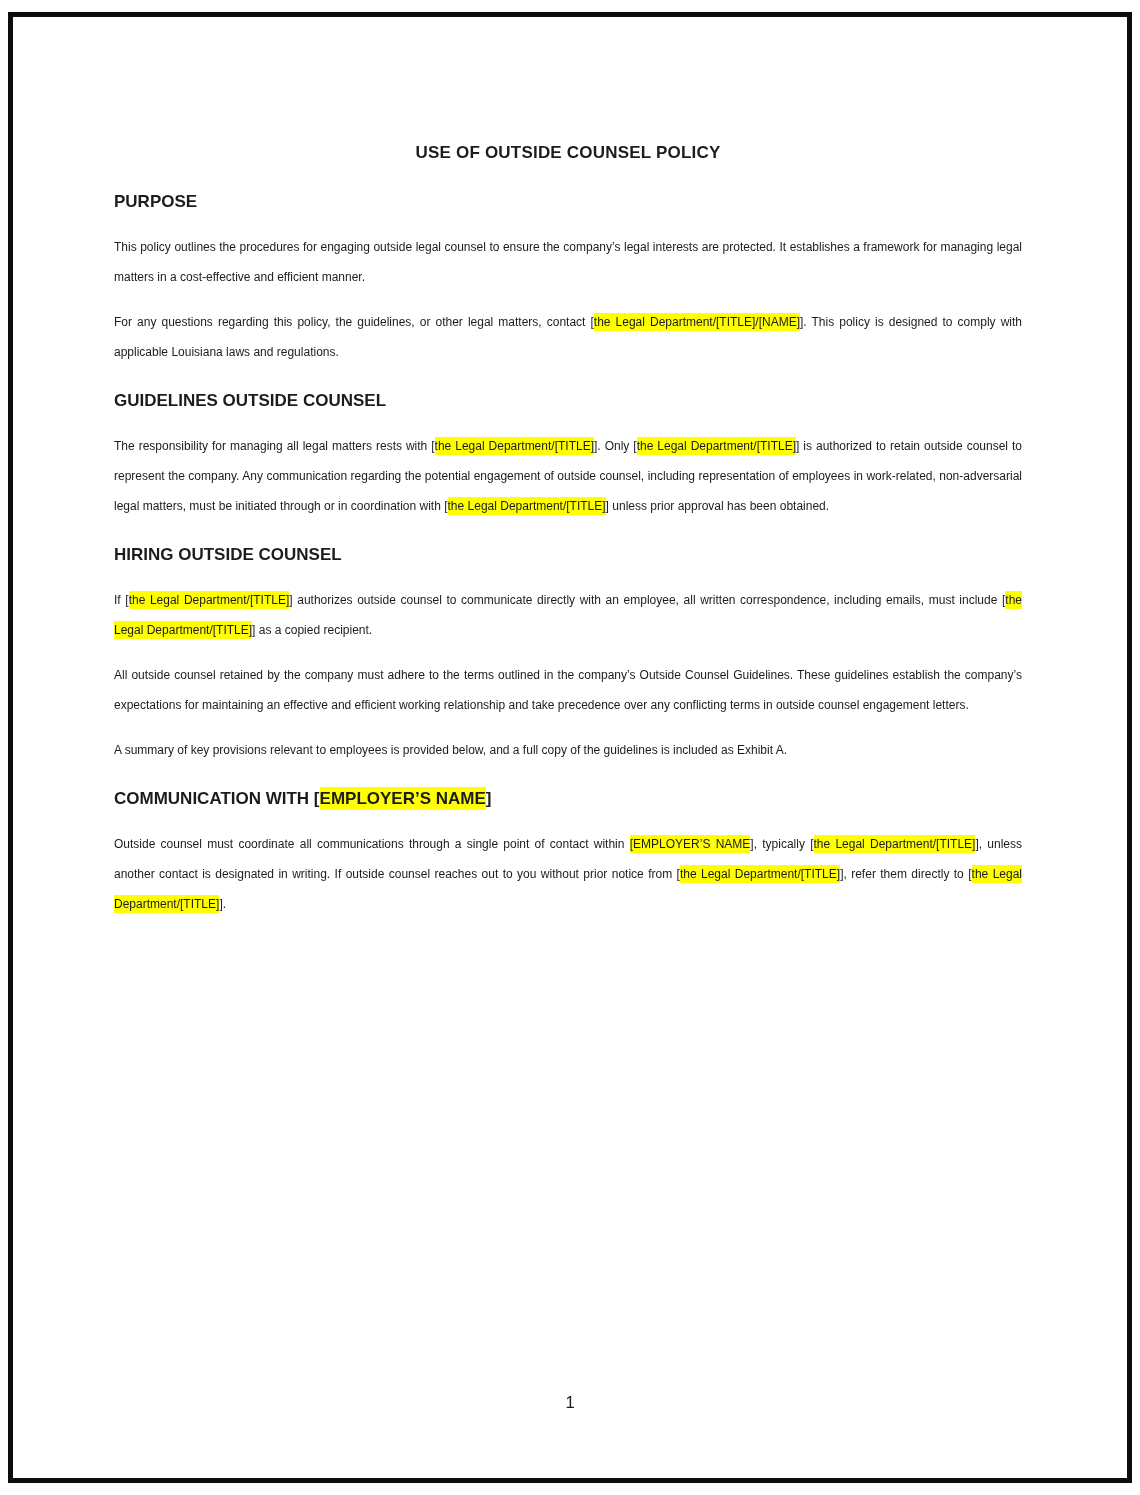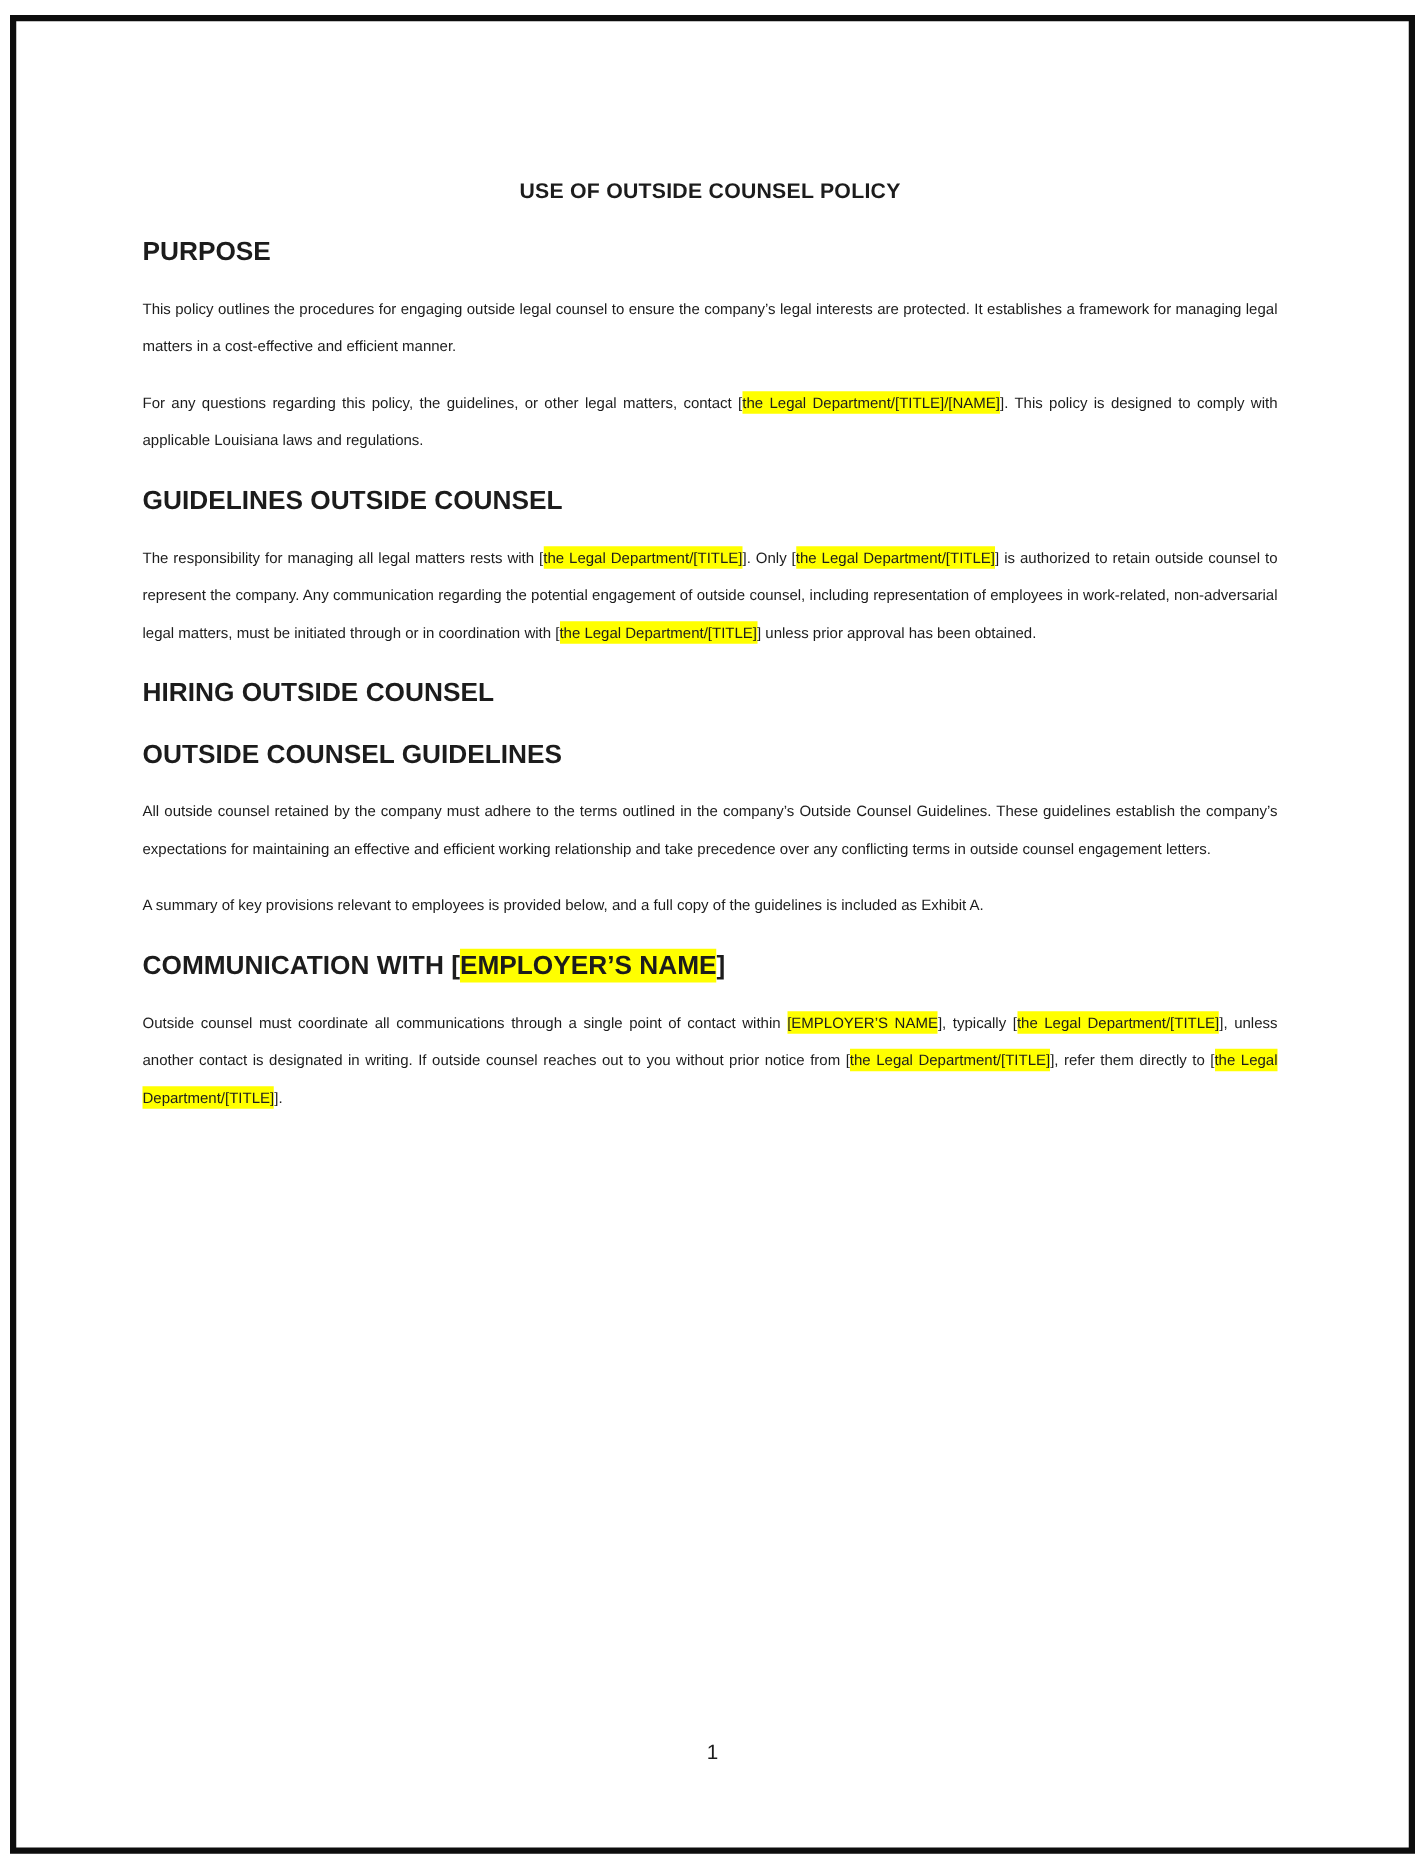--- a/index.html
+++ b/index.html
@@ -33,21 +33,21 @@
   }
   h1.doc-title {
     font-size: 17px;
     font-weight: bold;
     text-align: center;
     line-height: 30px;
     margin: 0 0 18px 0;
     letter-spacing: 0.2px;
   }
   h2.section-heading {
-    font-size: 21px;
+    font-size: 17px;
     font-weight: bold;
     line-height: 30px;
     margin: 19px 0 15px 0;
     text-align: left;
   }
   p.body-paragraph {
     font-size: 12px;
     line-height: 30px;
     margin: 0 0 15px 0;
     text-align: justify;
@@ -80,23 +80,23 @@
         <h2 class="section-heading">PURPOSE</h2>
         <p class="body-paragraph">This policy outlines the procedures for engaging outside legal counsel to ensure the company’s legal interests are protected. It establishes a framework for managing legal matters in a cost-effective and efficient manner.</p>
         <p class="body-paragraph">For any questions regarding this policy, the guidelines, or other legal matters, contact [<mark class="hl">the Legal Department/[TITLE]/[NAME]</mark>]. This policy is designed to comply with applicable Louisiana laws and regulations.</p>
       </section>
       <section>
         <h2 class="section-heading">GUIDELINES OUTSIDE COUNSEL</h2>
         <p class="body-paragraph">The responsibility for managing all legal matters rests with [<mark class="hl">the Legal Department/[TITLE]</mark>]. Only [<mark class="hl">the Legal Department/[TITLE]</mark>] is authorized to retain outside counsel to represent the company. Any communication regarding the potential engagement of outside counsel, including representation of employees in work-related, non-adversarial legal matters, must be initiated through or in coordination with [<mark class="hl">the Legal Department/[TITLE]</mark>] unless prior approval has been obtained.</p>
       </section>
       <section>
         <h2 class="section-heading">HIRING OUTSIDE COUNSEL</h2>
+        <p class="body-paragraph">If [<mark class="hl">the Legal Department/[TITLE]</mark>] authorizes outside counsel to communicate directly with an employee, all written correspondence, including emails, must include [<mark class="hl">the Legal Department/[TITLE]</mark>] as a copied recipient.</p>
       </section>
       <section>
-        <h2 class="section-heading">OUTSIDE COUNSEL GUIDELINES</h2>
         <p class="body-paragraph">All outside counsel retained by the company must adhere to the terms outlined in the company’s Outside Counsel Guidelines. These guidelines establish the company’s expectations for maintaining an effective and efficient working relationship and take precedence over any conflicting terms in outside counsel engagement letters.</p>
         <p class="body-paragraph">A summary of key provisions relevant to employees is provided below, and a full copy of the guidelines is included as Exhibit A.</p>
       </section>
       <section>
         <h2 class="section-heading">COMMUNICATION WITH [<mark class="hl">EMPLOYER’S NAME</mark>]</h2>
         <p class="body-paragraph">Outside counsel must coordinate all communications through a single point of contact within <mark class="hl">[EMPLOYER’S NAME</mark>], typically [<mark class="hl">the Legal Department/[TITLE]</mark>], unless another contact is designated in writing. If outside counsel reaches out to you without prior notice from [<mark class="hl">the Legal Department/[TITLE]</mark>], refer them directly to [<mark class="hl">the Legal Department/[TITLE]</mark>].</p>
       </section>
     </div>
 </main>
 

